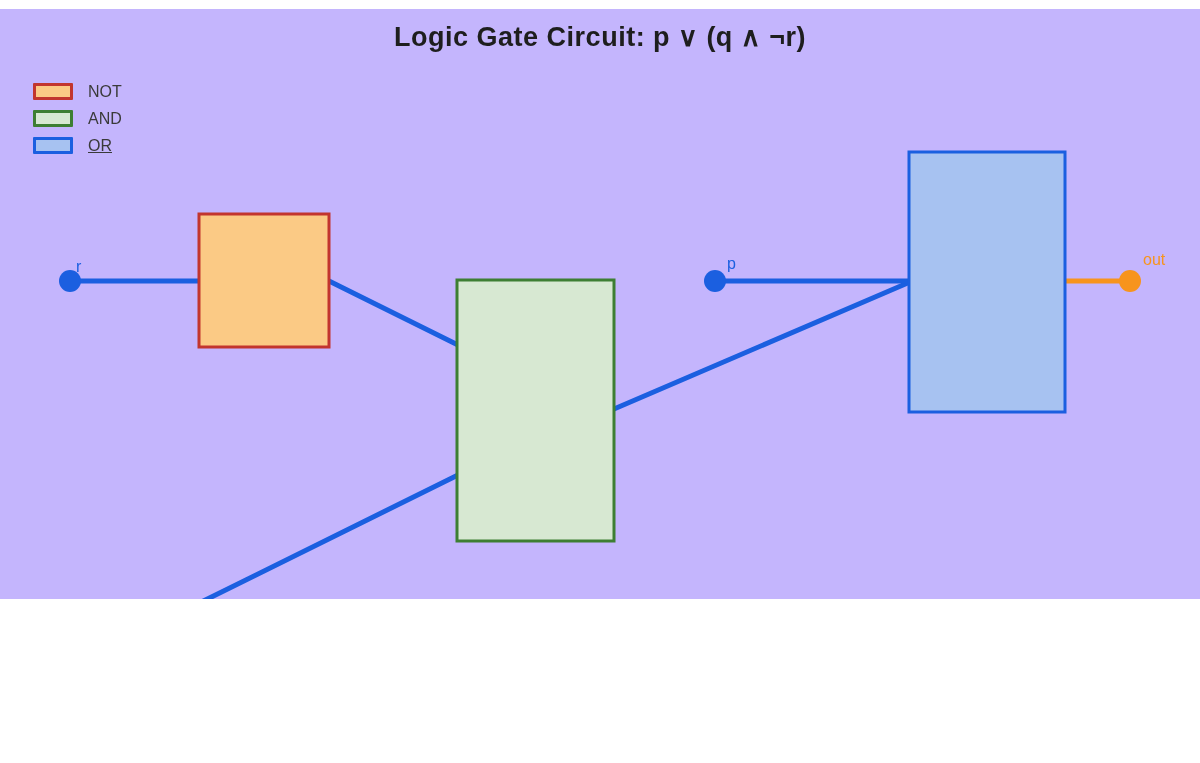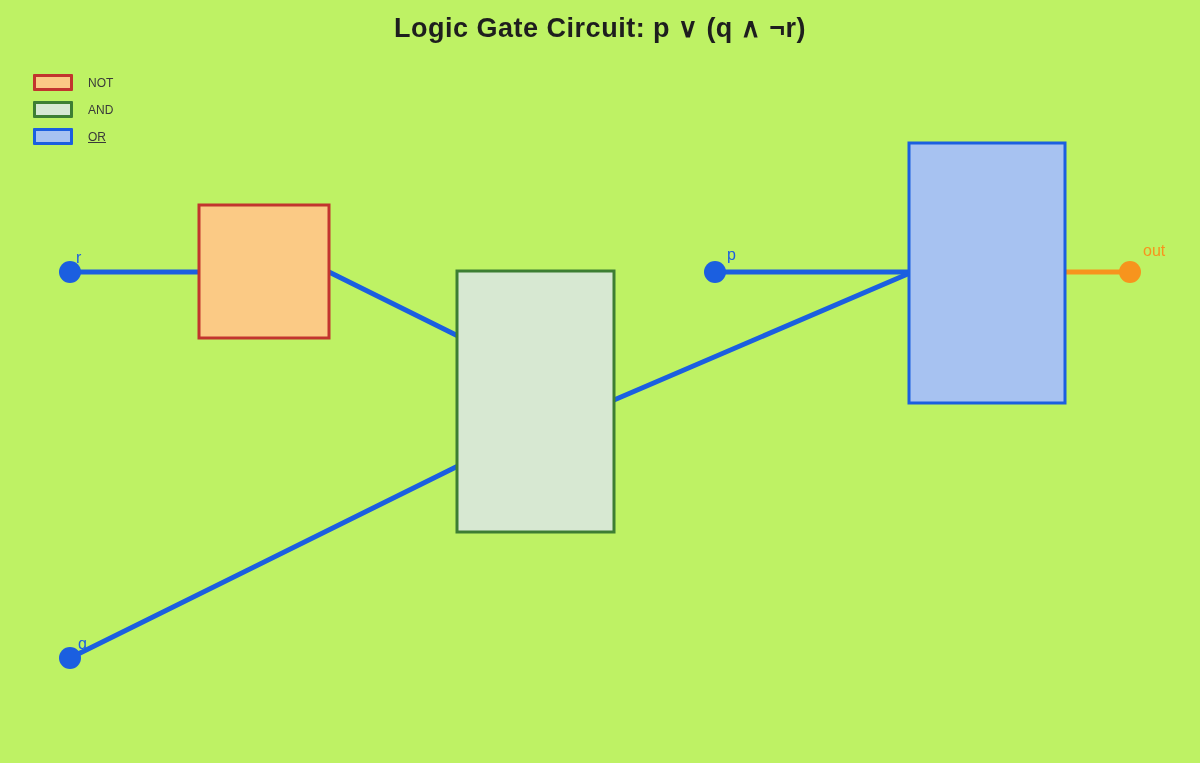--- a/index.html
+++ b/index.html
@@ -1,22 +1,23 @@
 <!DOCTYPE html>
 <html><head>
 <meta charset="utf-8">
 <style>
   html, body { margin: 0; padding: 0; background: #ffffff; }
   body { font-family: "Liberation Sans", sans-serif; }
   .stage {
     position: relative;
     width: 1200px;
-    height: 763px;
-    background: #bef264;
+    height: 590px;
+    background: #c4b5fd;
     overflow: hidden;
+    margin-top: 9px;
   }
   .title {
     position: absolute;
     top: 12px;
     left: 0;
     width: 100%;
     text-align: center;
     font-size: 27px;
     font-weight: 700;
     letter-spacing: 0.5px;
@@ -37,21 +38,21 @@
   }
   .legend-swatch {
     display: inline-block;
     width: 34px;
     height: 11px;
     border-style: solid;
     border-width: 3px;
     border-radius: 1px;
   }
   .legend-label {
-    font-size: 12px;
+    font-size: 16px;
     line-height: 1;
   }
   svg.diagram {
     position: absolute;
     left: 0;
     top: 0;
   }
   svg.diagram text {
     font-family: "Liberation Sans", sans-serif;
   }

